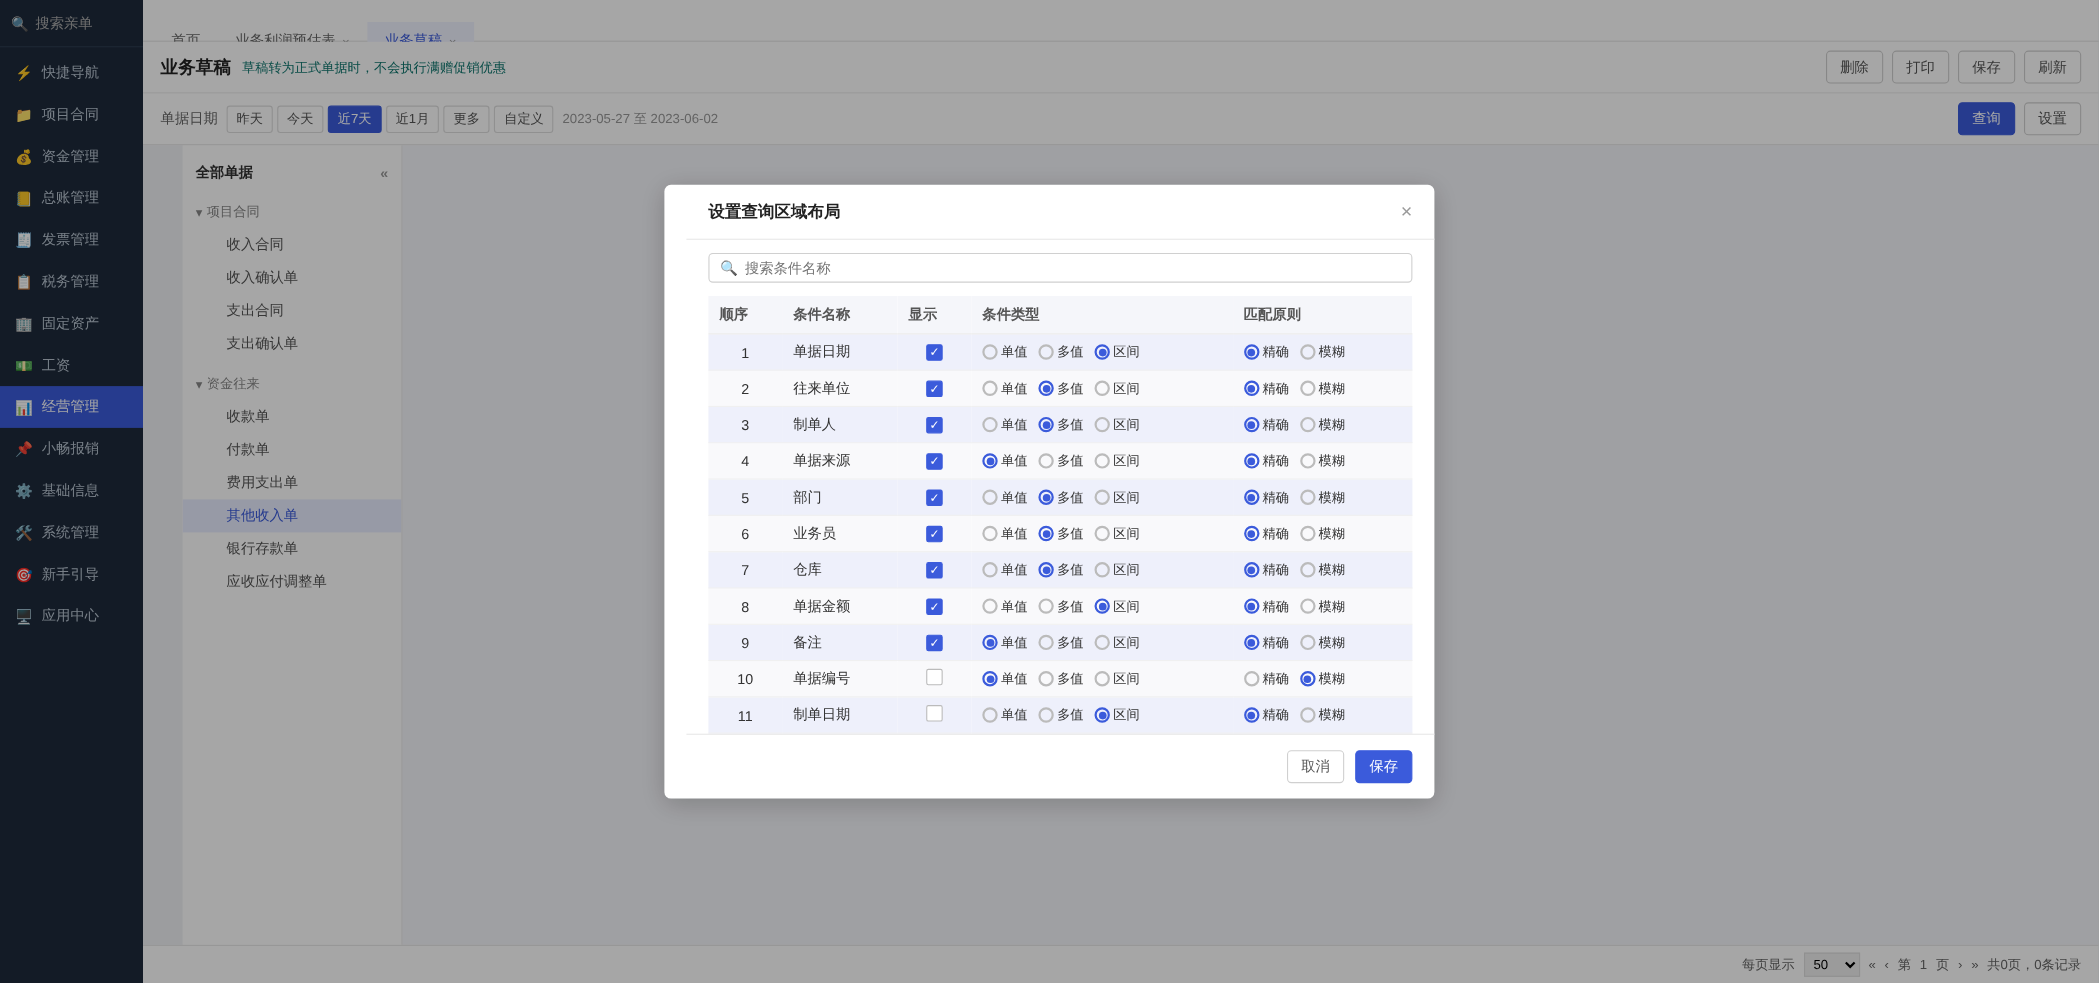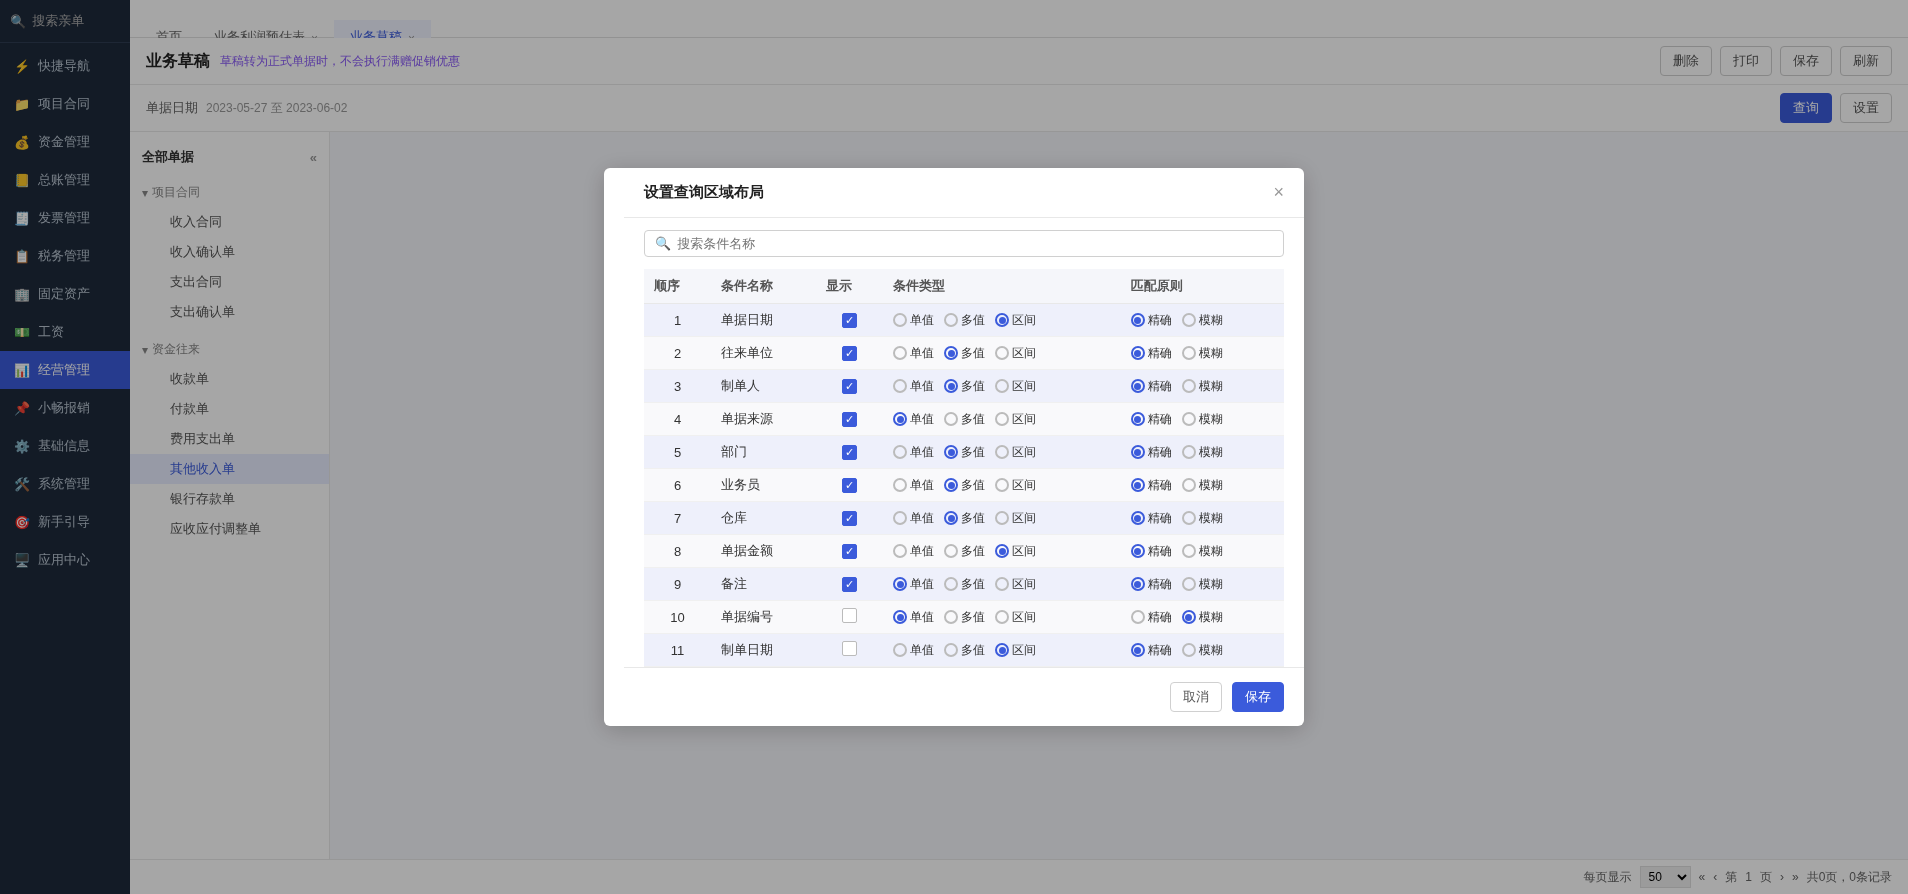--- a/index.html
+++ b/index.html
@@ -21,35 +21,35 @@
     
     .tabs-bar { display: flex; align-items: center; background: #fff; border-bottom: 1px solid #e0e0e0; padding: 0 10px; height: 38px; }
     .tab { display: flex; align-items: flex-end; gap: 6px; padding: 8px 16px; cursor: pointer; color: #666; font-size: 13px; border-bottom: 2px solid transparent; margin-top: 38px; }
     .tab.active { color: #3b5bdb; border-bottom: 2px solid #3b5bdb; background: #f0f3ff; }
     .tab-close { color: #999; font-size: 12px; cursor: pointer; }
 
     
     .page-header { display: flex; align-items: center; justify-content: space-between; padding: 8px 16px; background: #fff; border-bottom: 1px solid #e8e8e8; }
     .page-title-area { display: flex; align-items: center; gap: 10px; }
     .page-title { font-size: 16px; font-weight: bold; color: #222; }
-    .page-subtitle { font-size: 12px; color: #8b5cf6; }
+    .page-subtitle { font-size: 12px; color: #0f766e; }
     .page-actions { display: flex; align-items: center; gap: 8px; }
     .btn { padding: 5px 12px; border: 1px solid #d0d0d0; border-radius: 4px; cursor: pointer; font-size: 13px; background: #fff; color: #555; display: flex; align-items: center; gap: 4px; }
     .btn-primary { background: #3b5bdb; color: #fff; border-color: #3b5bdb; }
 
     
     .filter-bar { display: flex; align-items: center; padding: 8px 16px; background: #fff; border-bottom: 1px solid #e8e8e8; gap: 8px; flex-wrap: wrap; }
     .filter-label { color: #666; font-size: 13px; }
     .filter-btn { padding: 3px 8px; border: 1px solid #ddd; border-radius: 3px; cursor: pointer; font-size: 12px; background: #fff; color: #555; }
     .filter-btn.active { background: #3b5bdb; color: #fff; border-color: #3b5bdb; }
     .filter-date { color: #999; font-size: 12px; }
 
     
     .content-area { display: flex; flex: 1; overflow: hidden; }
-    .sidebar-panel { width: 200px; background: #fff; border-right: 1px solid #e8e8e8; overflow-y: auto; padding: 8px 0; }
+    .sidebar-panel { width: 200px; background: #fff; border-right: 1px solid #e8e8e8; overflow-y: auto; padding: 8px 0; margin-left: 36px; }
     .panel-header { display: flex; align-items: center; justify-content: space-between; padding: 8px 12px; font-size: 13px; font-weight: bold; }
     .panel-group { padding: 4px 0; }
     .panel-group-header { padding: 6px 12px; font-size: 12px; color: #888; display: flex; align-items: center; gap: 4px; cursor: pointer; }
     .panel-sub-item { padding: 6px 40px; font-size: 13px; color: #555; cursor: pointer; }
     .panel-sub-item.active { background: #e8edff; color: #3b5bdb; }
 
     .table-area { flex: 1; overflow: auto; background: #f5f6fa; }
 
     
     .bottom-bar { display: flex; align-items: center; justify-content: flex-end; padding: 6px 16px; background: #fff; border-top: 1px solid #e8e8e8; font-size: 12px; color: #666; gap: 8px; }
@@ -196,20 +196,28 @@
       <div class="page-actions">
         <button class="btn">删除</button>
         <button class="btn">打印</button>
         <button class="btn">保存</button>
         <button class="btn">刷新</button>
       </div>
     </div>
 
     <div class="filter-bar">
       <span class="filter-label">单据日期</span>
+      <div id="filter-options" style="display:flex;gap:4px;">
+          <button class="filter-btn">昨天</button>
+          <button class="filter-btn">今天</button>
+          <button class="filter-btn active">近7天</button>
+          <button class="filter-btn">近1月</button>
+          <button class="filter-btn">更多</button>
+          <button class="filter-btn">自定义</button>
+        </div>
       <span class="filter-date">2023-05-27 至 2023-06-02</span>
       <div style="flex:1;"></div>
       <button class="btn btn-primary">查询</button>
       <button class="btn">设置</button>
     </div>
 
     <div class="content-area">
 
       <div class="sidebar-panel">
         <div class="panel-header">

